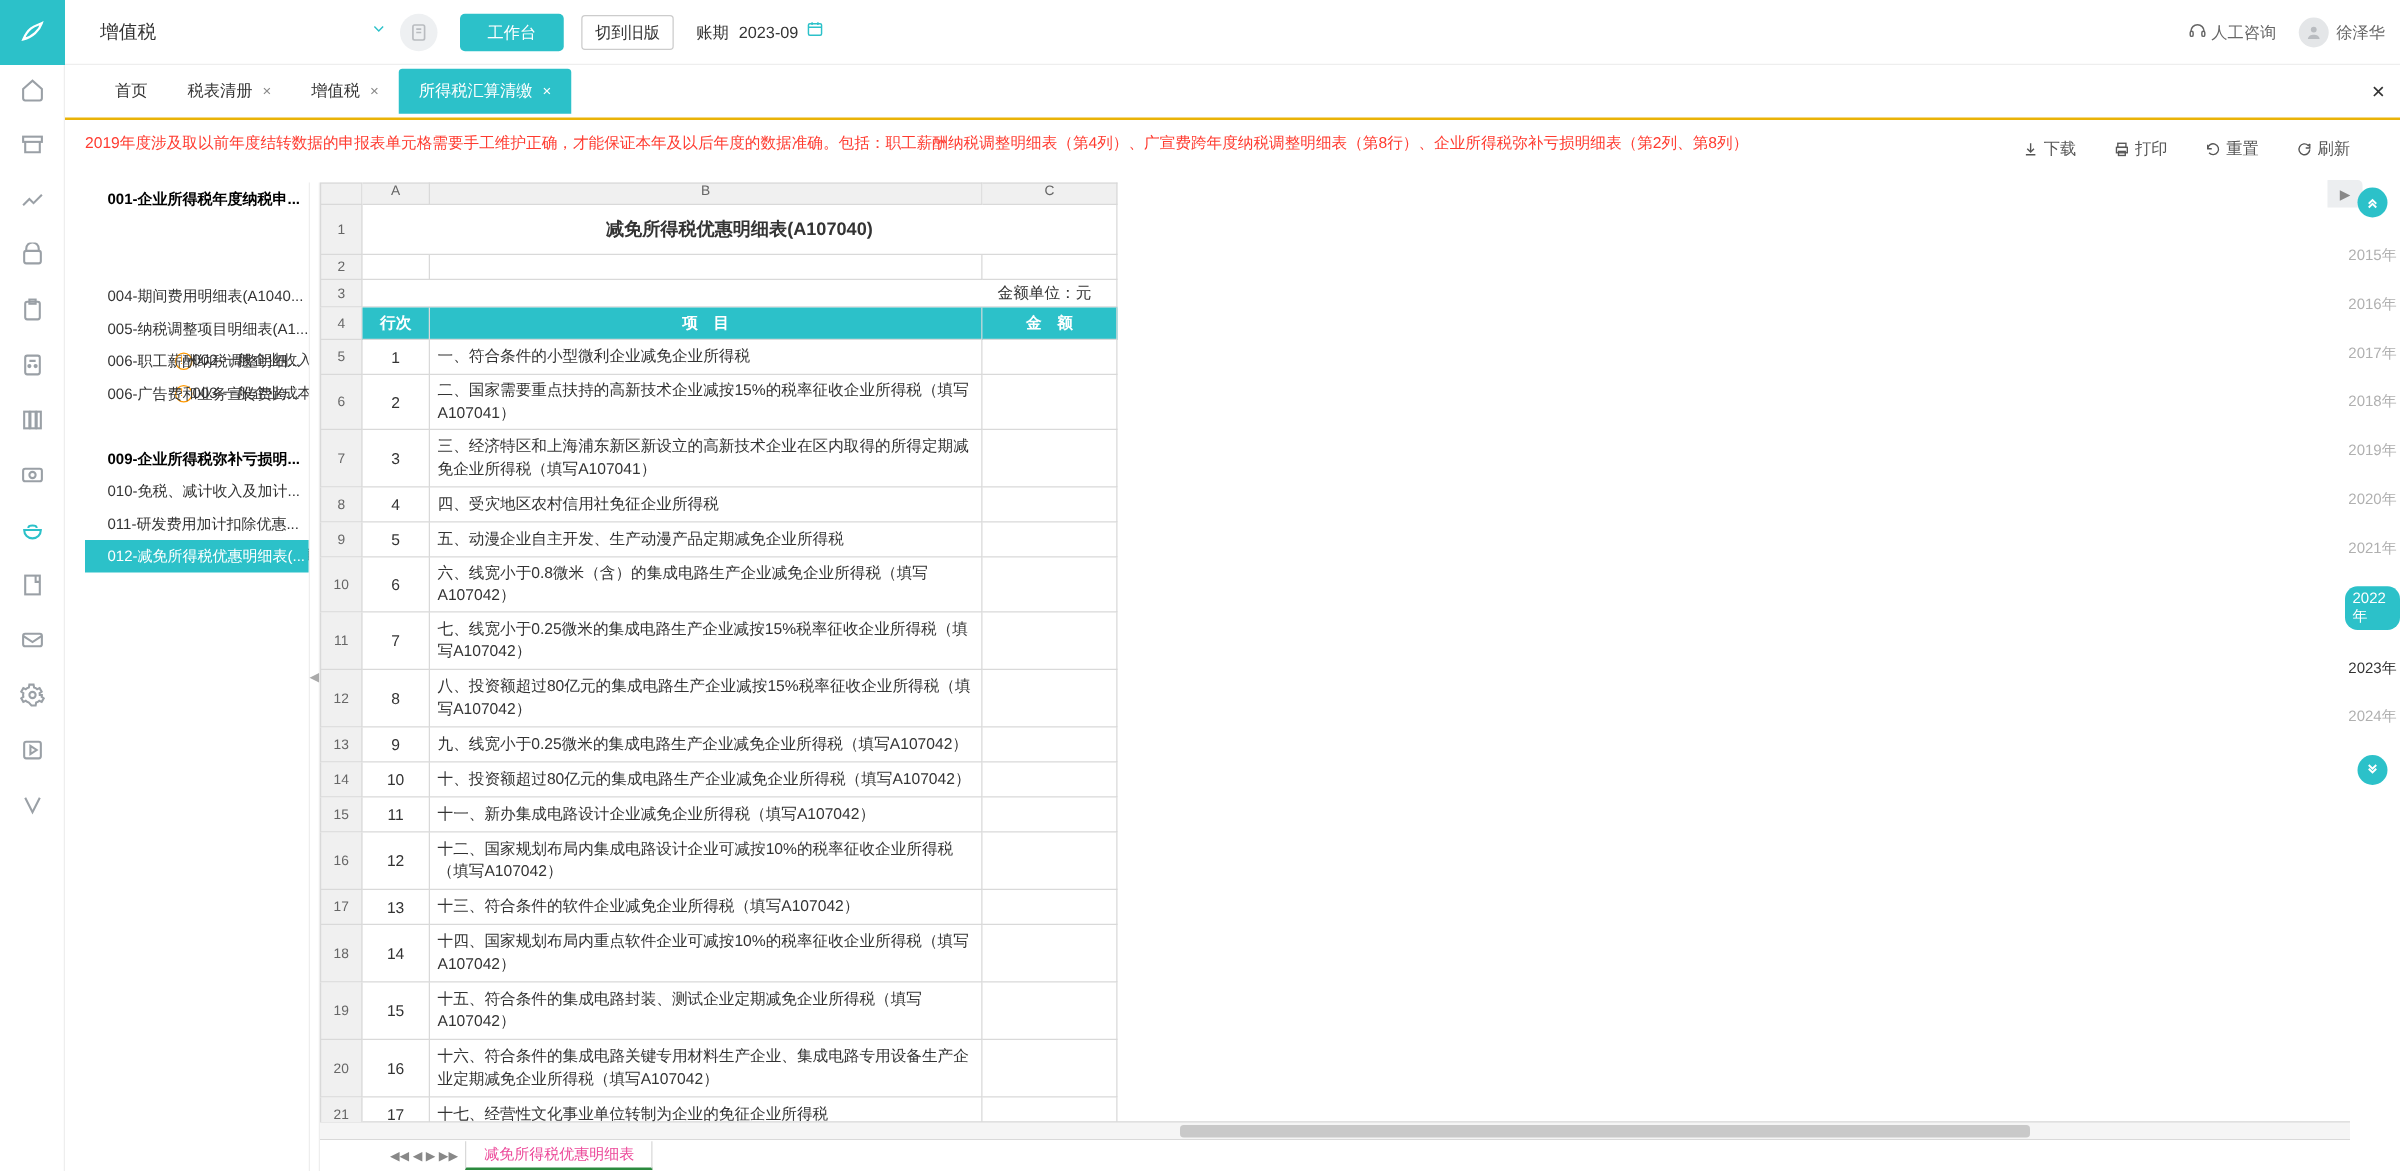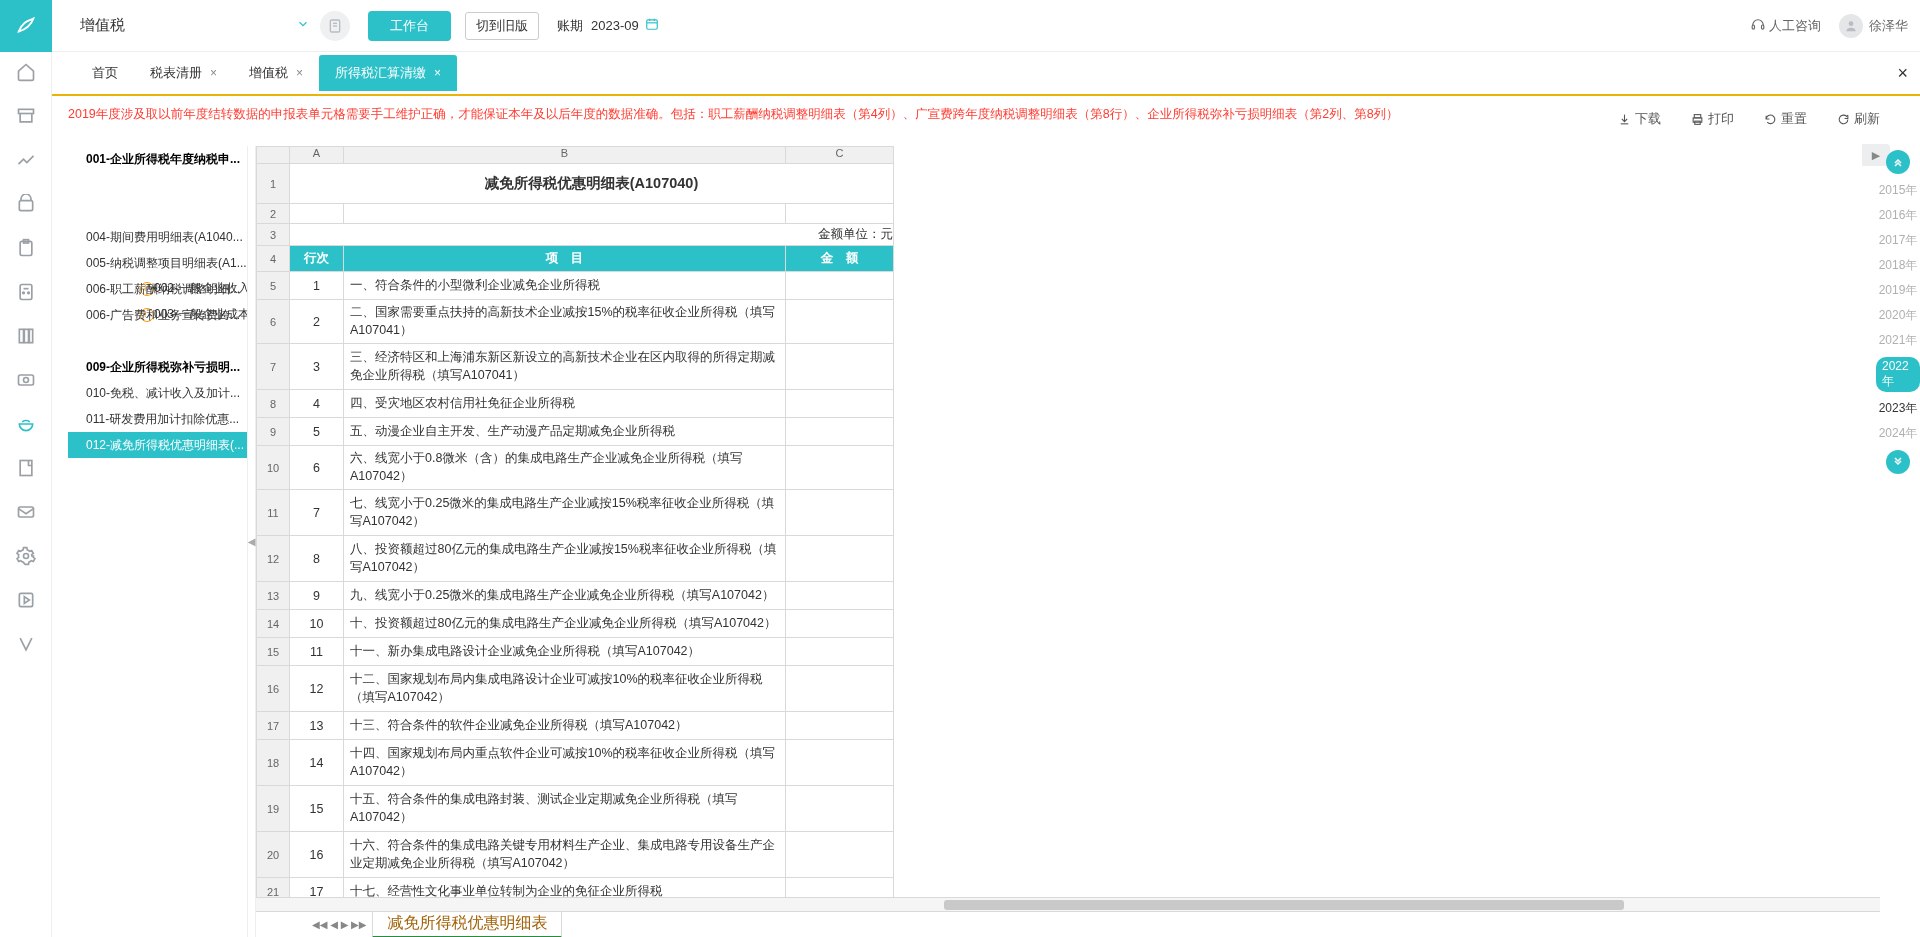--- a/index.html
+++ b/index.html
@@ -40,34 +40,34 @@
 .collapse-handle { width: 8px; display: flex; align-items: center; justify-content: center; border-right: 1px solid #eee; color: #aaa; font-size: 10px; }
 .gridpane { flex: 1; display: flex; flex-direction: column; min-width: 0; }
 .colhdr { display: grid; grid-template-columns: 34px 54px 442px 108px; height: 18px; }
 .colhdr div { border: 1px solid #d9d9d9; border-left: none; background: #f0f0f0; font-size: 11px; color: #666; text-align: center; }
 .colhdr div:first-child { border-left: 1px solid #d9d9d9; }
 .sheet { flex: 1; overflow: auto; min-height: 0; }
 .row { display: grid; grid-template-columns: 34px 54px 442px 108px; }
 .row > div { border: 1px solid #d9d9d9; border-top: none; border-left: none; font-size: 12.5px; color: #333; padding: 4px 6px; display: flex; align-items: center; }
 .row > div:first-child { border-left: 1px solid #d9d9d9; background: #f0f0f0; justify-content: center; color: #666; font-size: 11px; }
 .row.title > div:nth-child(2) { grid-column: 2 / 5; justify-content: center; font-size: 14.5px; font-weight: 600; height: 40px; }
-.row.unit > div:nth-child(2) { grid-column: 2 / 5; justify-content: flex-end; height: 22px; padding-right: 0; }
+.row.unit > div:nth-child(2) { grid-column: 2 / 5; justify-content: flex-end; height: 22px; padding-right: 20px; }
 .row.headers > div { background: #2cc1c9; color: #fff; font-weight: 600; justify-content: center; }
 .row.headers > div:first-child { background: #f0f0f0; color: #666; font-weight: normal; }
 .row.blank > div { height: 20px; }
 .row.data > div:nth-child(2) { justify-content: center; }
 .row.data > div:nth-child(3) { line-height: 1.4; }
 .row.h1 > div { min-height: 28px; }
 .row.h2 > div { min-height: 46px; }
 .sheet-tab { height: 26px; border-top: 1px solid #d9d9d9; display: flex; align-items: center; padding-left: 56px; }
 .sheet-tab .nav { display: flex; gap: 2px; margin-right: 6px; color: #888; font-size: 10px; }
-.sheet-tab .lbl { padding: 2px 14px; border: 1px solid #d9d9d9; border-top: none; font-size: 16px; color: #a16207; border-bottom: 2px solid #2b8a3e; }
+.sheet-tab .lbl { padding: 2px 14px; border: 1px solid #d9d9d9; border-top: none; font-size: 12px; color: #ec4899; border-bottom: 2px solid #2b8a3e; }
 .scrollx { height: 14px; border-top: 1px solid #d9d9d9; background: #f5f5f5; position: relative; }
 .scrollx .thumb { position: absolute; left: 688px; top: 2px; width: 680px; height: 10px; background: #c9c9c9; border-radius: 3px; }
-.years { position: fixed; right: 0; top: 150px; width: 44px; display: flex; flex-direction: column; gap: 8px; align-items: center; }
+.years { position: fixed; right: 0; top: 150px; width: 44px; display: flex; flex-direction: column; gap: 22px; align-items: center; }
 .years .pill { width: 24px; height: 24px; border-radius: 50%; background: #2cc1c9; color: #fff; display: flex; align-items: center; justify-content: center; font-size: 12px; }
 .years .yr { font-size: 12px; color: #b0b0b0; }
 .years .yr.act { background: #2cc1c9; color: #fff; padding: 2px 6px; border-radius: 10px; }
 .years .yr.dark { color: #333; }
 .expand-arrow { position: absolute; right: 30px; top: 144px; width: 28px; height: 22px; background: #eceef0; color: #888; display: flex; align-items: center; justify-content: center; font-size: 11px; border-radius: 0 4px 4px 0; }
 </style>
 </head>
 <body>
 
 <div class="topbar">

